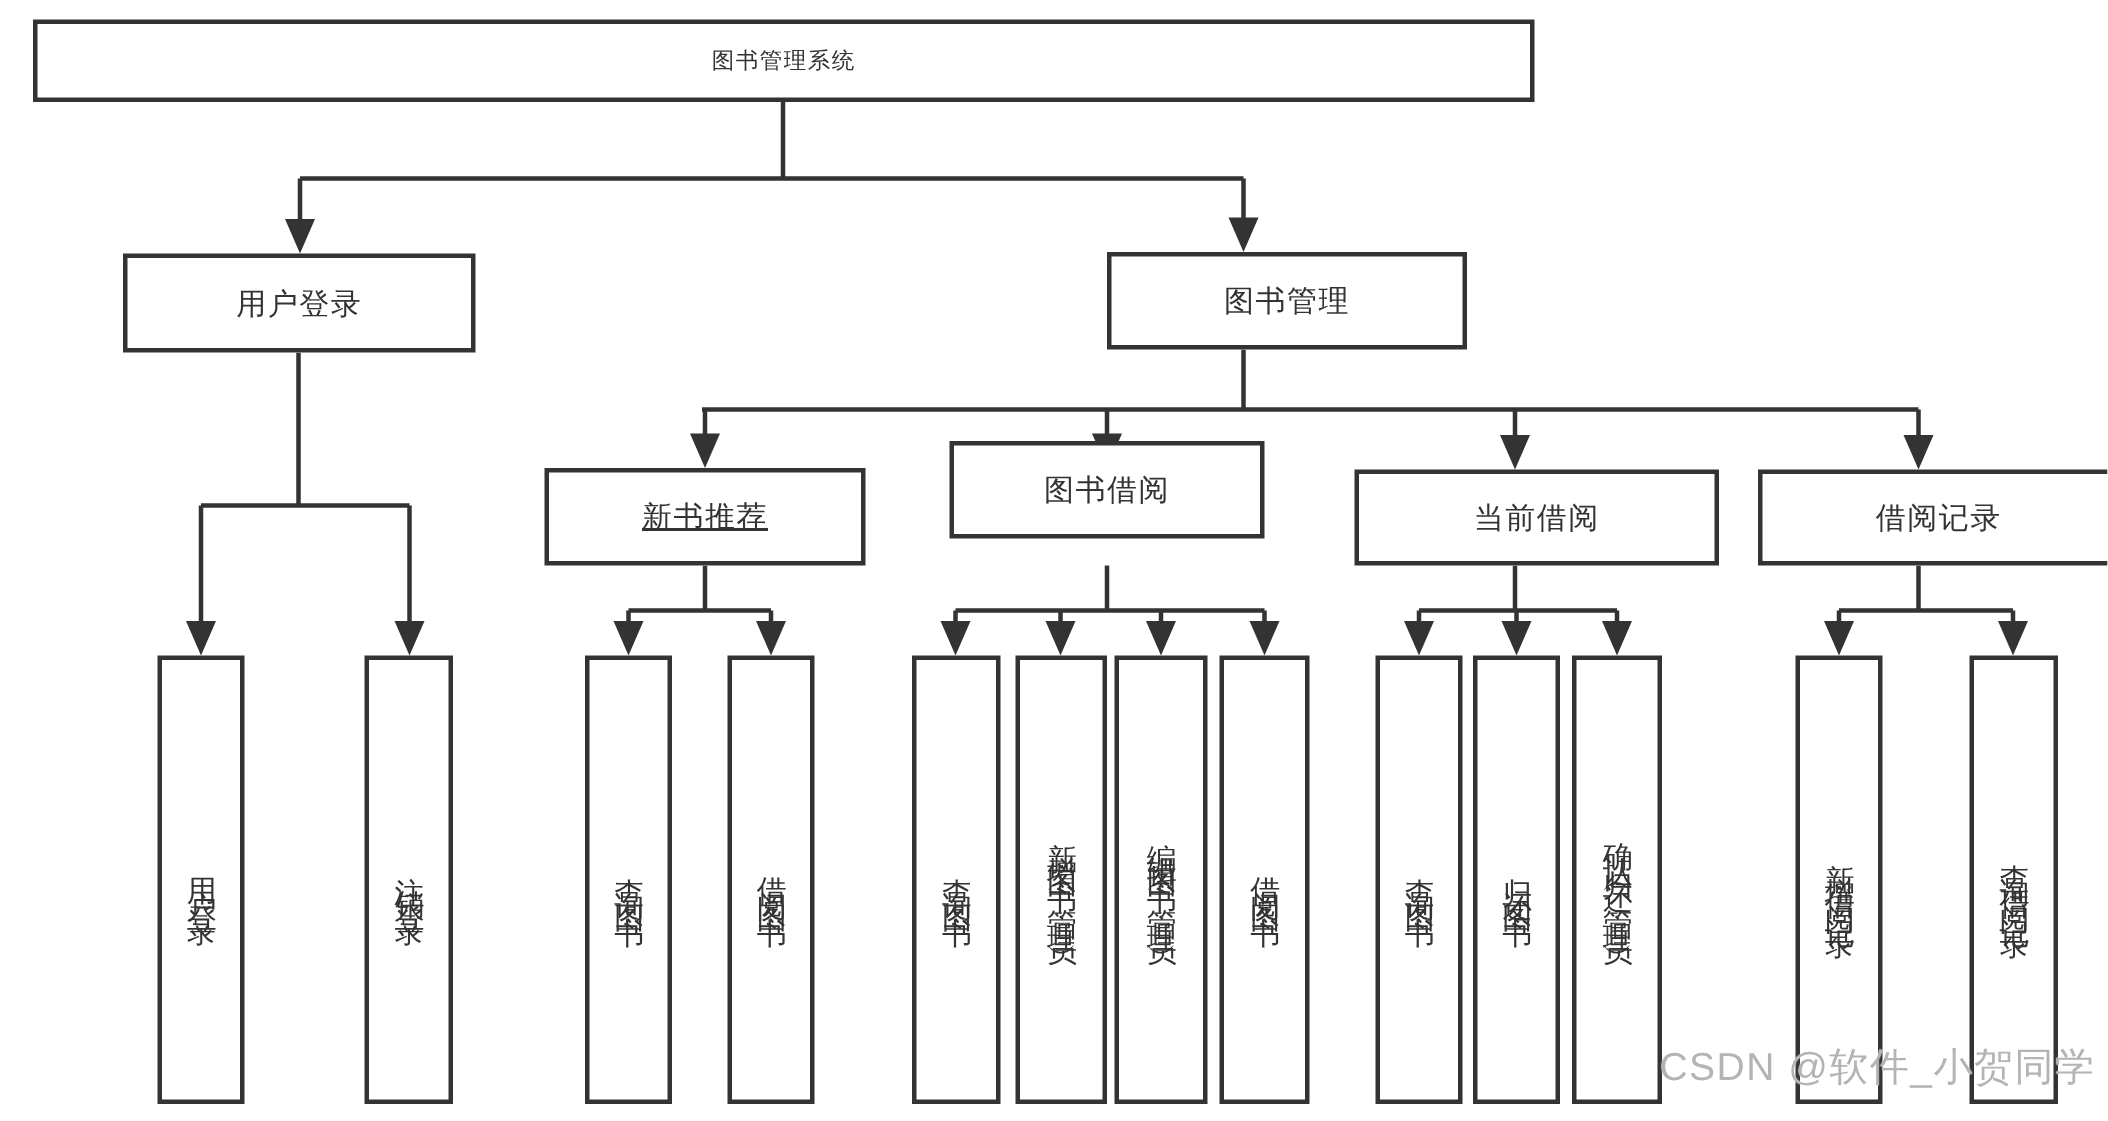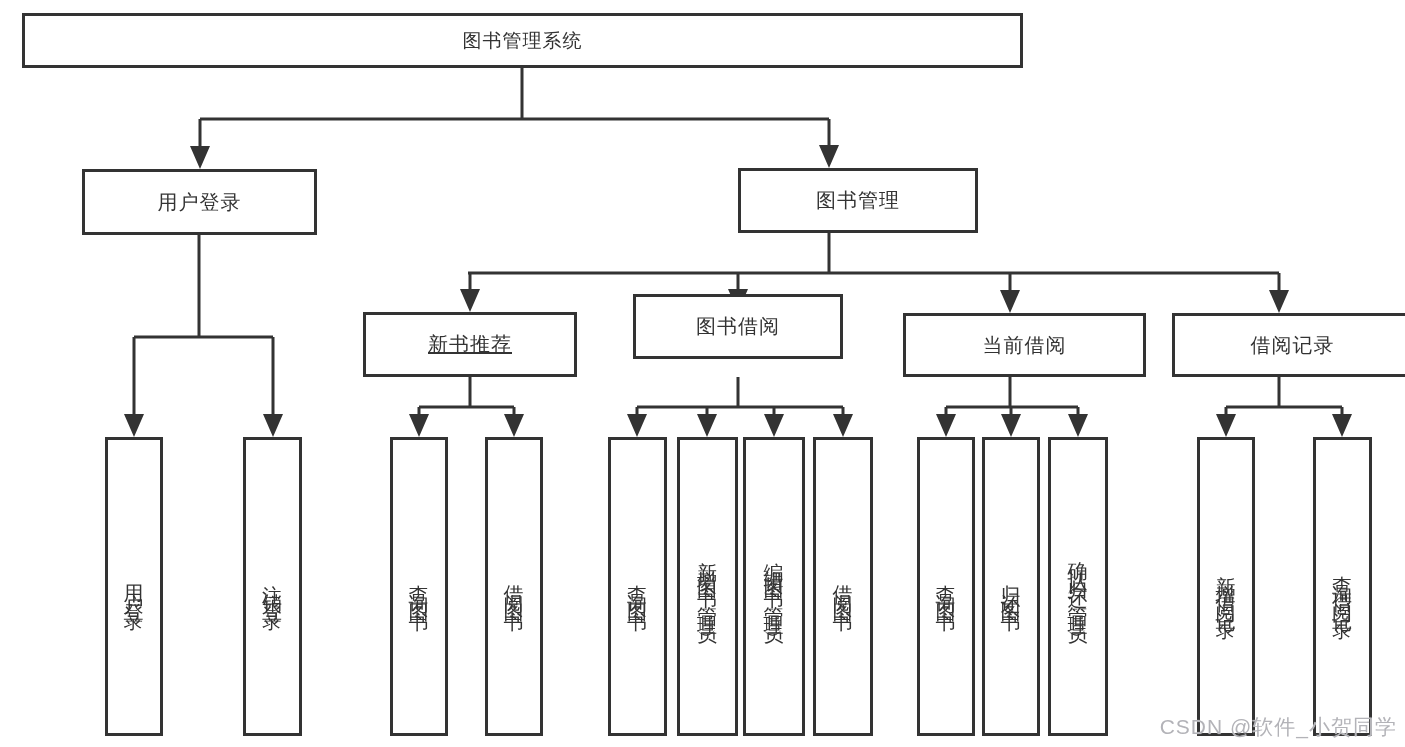--- a/index.html
+++ b/index.html
@@ -19,36 +19,36 @@
     display:flex;
     align-items:center;
     justify-content:center;
     color:#333333;
   }
   .hbox{
     font-size:20px;
     letter-spacing:1px;
     white-space:nowrap;
   }
-  .hbox.root{font-size:19px;}
+  .hbox.root{font-size:15px;}
   .vbox{
     font-size:20px;
   }
   .vbox .vtext{
     writing-mode:vertical-rl;
     text-orientation:mixed;
     letter-spacing:9px;
     line-height:1;
     white-space:nowrap;
   }
   .watermark{
     position:absolute;
     right:8px;
-    bottom:6px;
-    font-size:21px;
+    bottom:18px;
+    font-size:26px;
     letter-spacing:1px;
     color:#b3b3b8;
     text-shadow:0 0 1px #ffffff;
     white-space:nowrap;
   }
 </style>
 </head>
 <body>
 
 <div id="stage">

